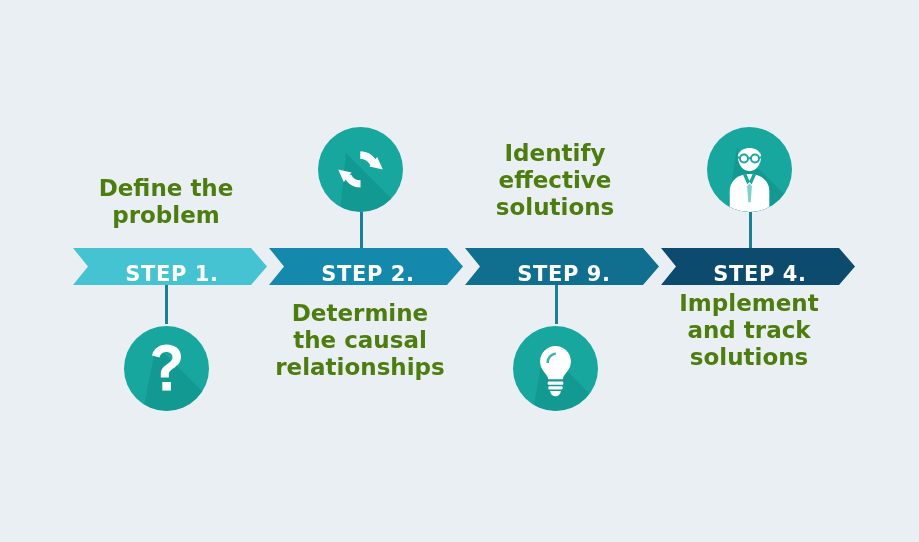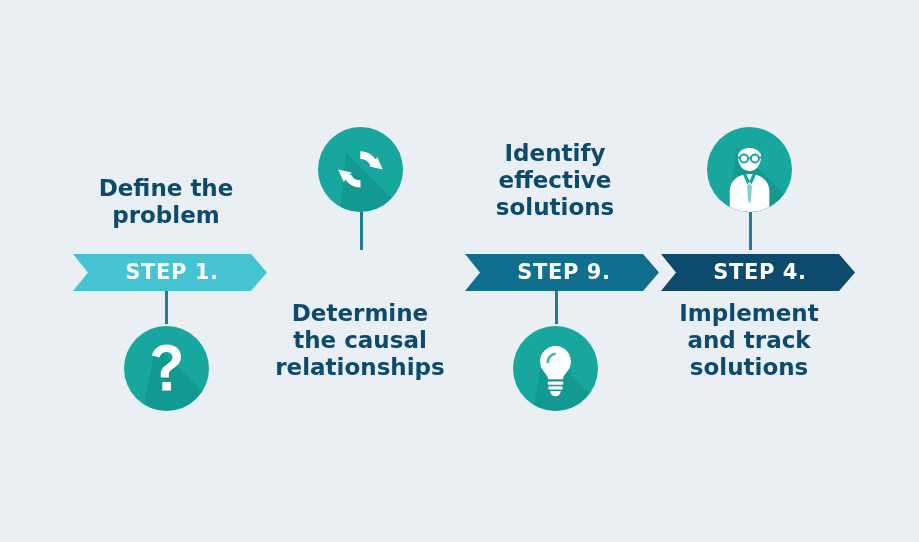--- a/index.html
+++ b/index.html
@@ -30,24 +30,24 @@
   
   .band {
     position: absolute;
     left: 73px;
     top: 248px;
     width: 775px;
     height: 37px;
   }
   .chev {
     position: absolute;
-    top: 6px;
+    top: 0;
     height: 37px;
     display: flex;
-    align-items: center;
+    align-items: flex-end;
     justify-content: center;
     box-sizing: border-box;
   }
   .chev .chev-label {
     position: relative;
     z-index: 2;
     color: #ffffff;
     font-size: 21px;
     font-weight: bold;
     letter-spacing: 0.6px;
@@ -77,21 +77,21 @@
     left: 588px;
     width: 194px;
     background: #0c4a6e;
     clip-path: polygon(0 0, 178px 0, 194px 50%, 178px 100%, 0 100%, 15px 50%);
   }
 
   
   .caption {
     position: absolute;
     text-align: center;
-    color: #0c4a6e;
+    color: #4d7c0f;
     font-size: 23px;
     font-weight: bold;
     line-height: 1.18;
     white-space: pre-line;
   }
 
   
   .icon-circle {
     position: absolute;
     width: 85px;
@@ -115,38 +115,41 @@
 <div id="stage">
 
   <div class="connector" style="left:165px; top:284px; height:40px;"></div>
   <div class="connector" style="left:360px; top:212px; height:38px;"></div>
   <div class="connector" style="left:555px; top:284px; height:40px;"></div>
   <div class="connector" style="left:749px; top:212px; height:38px;"></div>
 
   <div class="band">
     <div class="chev c1">
       <span class="chev-label">STEP 1.</span>
+    </div>
+    <div class="chev c2">
+      <span class="chev-label">STEP 2.</span>
     </div>
     <div class="chev c3">
       <span class="chev-label">STEP 9.</span>
     </div>
     <div class="chev c4">
       <span class="chev-label">STEP 4.</span>
     </div>
   </div>
 
   <div class="caption" style="left:252px; top:300px; width:216px;">Determine
 the causal
 relationships</div>
   <div class="caption" style="left:62px; top:175px; width:208px;">Define the
 problem</div>
   <div class="caption" style="left:452px; top:140px; width:206px;">Identify
 effective
 solutions</div>
-  <div class="caption" style="left:645px; top:300px; width:208px;">Implement
+  <div class="caption" style="left:645px; top:290px; width:208px;">Implement
 and track
 solutions</div>
 
   <div class="icon-circle" style="left:124px; top:326px;">
     <svg viewBox="0 0 85 85" xmlns="http://www.w3.org/2000/svg">
       <defs>
         <clipPath id="clipCircle1">
             <circle cx="42.5" cy="42.5" r="42.5"></circle>
           </clipPath>
       </defs>

